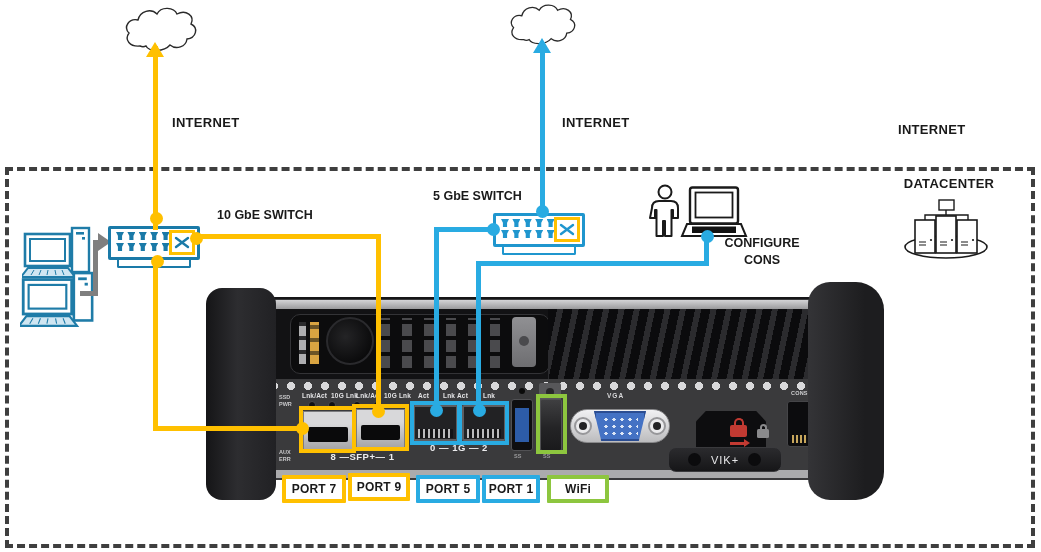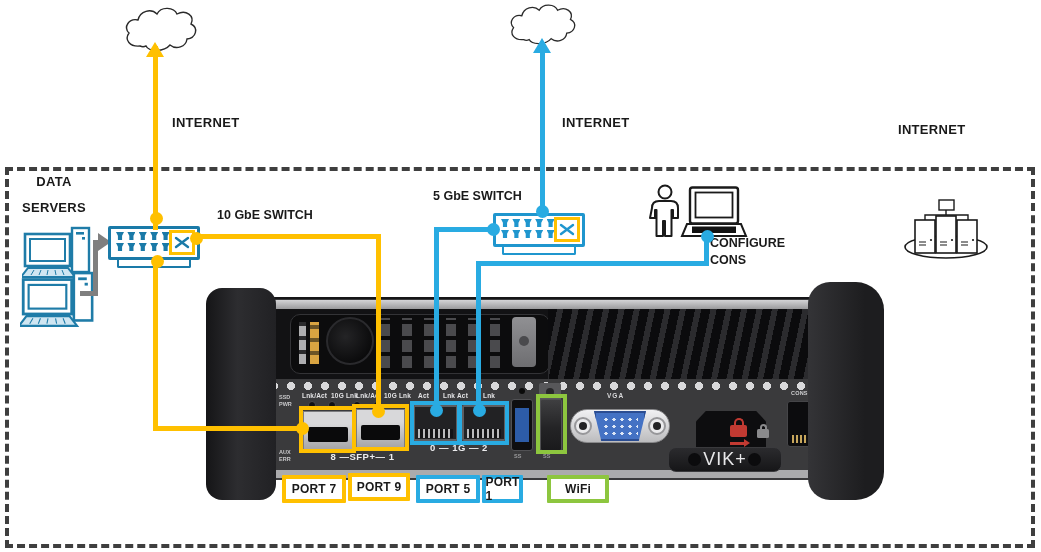--- a/index.html
+++ b/index.html
@@ -75,24 +75,20 @@
 
   <svg class="abs" style="left:504px;top:2px;z-index:4" width="76" height="44" viewBox="0 0 80 48">
     <path d="M20,41 C10,42 4,35 9,28 C3,22 9,13 18,15 C20,6 31,3 37,9 C41,1 54,2 57,9 C66,4 75,11 71,19 C79,23 76,33 67,34 C66,42 56,45 50,40 C44,47 29,47 26,41 C24,42 22,42 20,41 Z" fill="#fff" stroke="#2a2a2a" stroke-width="1.4"></path>
   </svg>
   <div class="conn b" style="left:540px;top:42px;width:5px;height:173px"></div>
   <div class="arrow-up bl" style="left:533px;top:38px"></div>
   <div class="lbl big" style="left:562px;top:115px">INTERNET</div>
 
   <div class="lbl big" style="left:898px;top:122px">INTERNET</div>
 
-  <div class="lbl big" style="left:4px;top:169px;width:100px;text-align:center;white-space:normal;line-height:26px">
-    <span>DATA</span><br>
-    <span>SERVERS</span>
-  </div>
 
   <svg class="abs" style="left:22px;top:226px;z-index:5" width="78" height="54" viewBox="0 0 78 54">
     <rect x="50" y="2" width="17" height="44" fill="#fff" stroke="#1F7CA8" stroke-width="2.4"></rect>
     <rect x="54" y="6" width="8" height="2.6" fill="#1F7CA8"></rect>
       <rect x="60" y="11" width="3" height="2.6" fill="#1F7CA8"></rect>
     <rect x="3" y="8" width="45" height="32" fill="#fff" stroke="#1F7CA8" stroke-width="2.6"></rect>
     <rect x="8" y="13" width="35" height="22" fill="#fff" stroke="#1F7CA8" stroke-width="2"></rect>
     <path d="M6,42 h40 l7,9 h-54 z" fill="#cfe6f2" stroke="#1F7CA8" stroke-width="2"></path>
     <path d="M12,44 l-3,5 M19,44 l-2,5 M26,44 l-1,5 M33,44 l1,5 M40,44 l2,5" stroke="#1F7CA8" stroke-width="1"></path>
   </svg>
@@ -186,25 +182,26 @@
     <path d="M7,38 h54 l5,12 h-64 z" fill="#fff" stroke="#1a1a1a" stroke-width="2"></path>
     <rect x="12" y="40.5" width="44" height="6.5" fill="#111"></rect>
   </svg>
   <div class="dot b" style="left:701px;top:230px"></div>
 
   <div class="conn b" style="left:704px;top:238px;width:5px;height:28px"></div>
   <div class="conn b" style="left:476px;top:261px;width:233px;height:5px"></div>
   <div class="conn b" style="left:476px;top:261px;width:5px;height:149px"></div>
   <div class="dot b" style="left:473px;top:404px"></div>
 
-  <div class="lbl med" style="left:710px;top:235px;width:104px;text-align:left;white-space:normal;line-height:17px">
+  <div class="lbl med" style="left:710px;top:235px;width:104px;text-align:center;white-space:normal;line-height:17px">
     <span>CONFIGURE</span><br>
     <span>CONS</span>
   </div>
 
+  <div class="lbl big" style="left:880px;top:176px;width:138px;text-align:center">DATACENTER</div>
   <svg class="abs" style="left:902px;top:198px;z-index:5" width="88" height="62" viewBox="0 0 88 62">
     <ellipse cx="44" cy="49" rx="41" ry="11" fill="#fff" stroke="#1a1a1a" stroke-width="1.6"></ellipse>
     <rect x="37" y="2" width="15" height="10" fill="#fff" stroke="#1a1a1a" stroke-width="1.4"></rect>
     <path d="M44,12 v5 M23,22 v-5 h43 v5" fill="none" stroke="#1a1a1a" stroke-width="1.4"></path>
     <rect x="13" y="22" width="20" height="33" fill="#fff" stroke="#1a1a1a" stroke-width="1.6"></rect>
     <rect x="34" y="18" width="20" height="37" fill="#fff" stroke="#1a1a1a" stroke-width="1.6"></rect>
     <rect x="55" y="22" width="20" height="33" fill="#fff" stroke="#1a1a1a" stroke-width="1.6"></rect>
     <path d="M17,44 h7 M17,47 h7 M38,44 h7 M38,47 h7 M59,44 h7 M59,47 h7" stroke="#1a1a1a" stroke-width="1.1"></path>
     <circle cx="29" cy="42" r="1.1" fill="#1a1a1a"></circle>
       <circle cx="50" cy="42" r="1.1" fill="#1a1a1a"></circle>
@@ -282,21 +279,21 @@
   <div class="dv" style="left:602px;top:416px;width:36px;height:20px;background-image:radial-gradient(circle 1.6px,#dde7f6 99%,transparent 100%);background-size:8px 7px;z-index:11"></div>
 
   <div class="dv" style="left:696px;top:411px;width:70px;height:40px;background:#0d0d0f;clip-path:polygon(14% 0,86% 0,100% 26%,100% 100%,0 100%,0 26%);z-index:9"></div>
   <div class="dv" style="left:734px;top:418px;width:10px;height:8px;border:2.5px solid #C23A32;border-bottom:none;border-radius:6px 6px 0 0;box-sizing:border-box;z-index:10"></div>
   <div class="dv" style="left:730px;top:425px;width:17px;height:12px;background:#C23A32;border-radius:2px;z-index:10"></div>
   <div class="dv" style="left:730px;top:442px;width:14px;height:2.5px;background:#C23A32;z-index:10"></div>
   <div class="dv" style="left:744px;top:439px;width:0;height:0;border-top:4px solid transparent;border-bottom:4px solid transparent;border-left:6px solid #C23A32;z-index:10"></div>
   <div class="dv" style="left:760px;top:424px;width:7px;height:6px;border:2px solid #8a8a8c;border-bottom:none;border-radius:5px 5px 0 0;box-sizing:border-box;z-index:10"></div>
   <div class="dv" style="left:757px;top:429px;width:12px;height:9px;background:#8a8a8c;border-radius:1.5px;z-index:10"></div>
   <div class="dv" style="left:668px;top:447px;width:114px;height:25px;background:linear-gradient(#2b2b2e,#161618);border:1px solid #3a3a3d;border-radius:8px;box-sizing:border-box;display:flex;align-items:center;justify-content:center;z-index:9">
-    <span style="color:#e8e8ea;font-size:18px;letter-spacing:1px;">VIK+</span>
+    <span style="color:#e8e8ea;font-size:11px;letter-spacing:1px;">VIK+</span>
   </div>
   <div class="dv" style="left:688px;top:453px;width:13px;height:13px;border-radius:50%;background:#0b0b0d;z-index:10"></div>
   <div class="dv" style="left:748px;top:453px;width:13px;height:13px;border-radius:50%;background:#0b0b0d;z-index:10"></div>
   <div class="tinylbl" style="left:791px;top:390px;font-size:5.5px;color:#cfcfd1">CONS</div>
   <div class="dv" style="left:787px;top:401px;width:26px;height:46px;background:#0c0c0e;border:1px solid #454548;border-radius:3px;box-sizing:border-box;z-index:9"></div>
   <div class="dv" style="left:792px;top:435px;width:16px;height:8px;background:repeating-linear-gradient(90deg,#c8a75c 0 2px,#111 2px 4px);z-index:9"></div>
 
   <div class="hl" style="left:299px;top:406px;width:57px;height:47px;border-color:#FFC000"></div>
   <div class="hl" style="left:352px;top:404px;width:57px;height:47px;border-color:#FFC000"></div>
   <div class="hl" style="left:410px;top:401px;width:51px;height:44px;border-color:#29ABE2"></div>
@@ -305,20 +302,20 @@
 
   <div class="tag" style="left: 282px; top: 475px; width: 64px; border-color: rgb(255, 192, 0);">
     <span>PORT 7</span>
   </div>
   <div class="tag" style="left: 348px; top: 473px; width: 62px; border-color: rgb(255, 192, 0);">
     <span>PORT 9</span>
   </div>
   <div class="tag" style="left: 416px; top: 475px; width: 64px; border-color: rgb(41, 171, 226);">
     <span>PORT 5</span>
   </div>
-  <div class="tag" style="left: 482px; top: 475px; width: 41px; border-color: rgb(41, 171, 226);">
+  <div class="tag" style="left: 482px; top: 475px; width: 58px; border-color: rgb(41, 171, 226);">
     <span>PORT 1</span>
   </div>
   <div class="tag" style="left: 547px; top: 475px; width: 62px; border-color: rgb(141, 198, 63);">
     <span>WiFi</span>
   </div>
 
 </div>
 
 </body></html>

